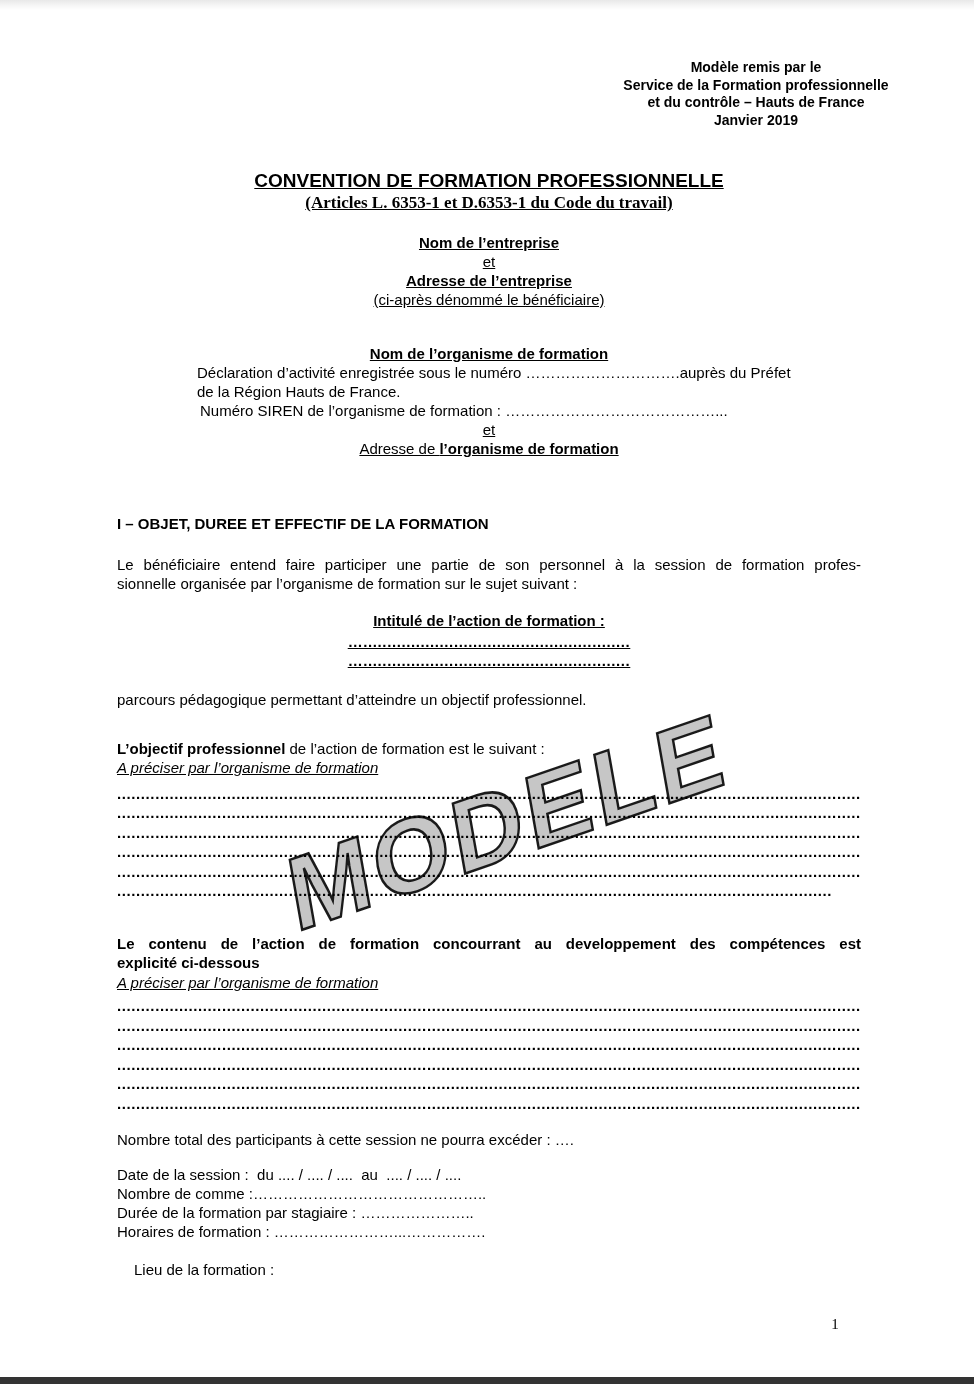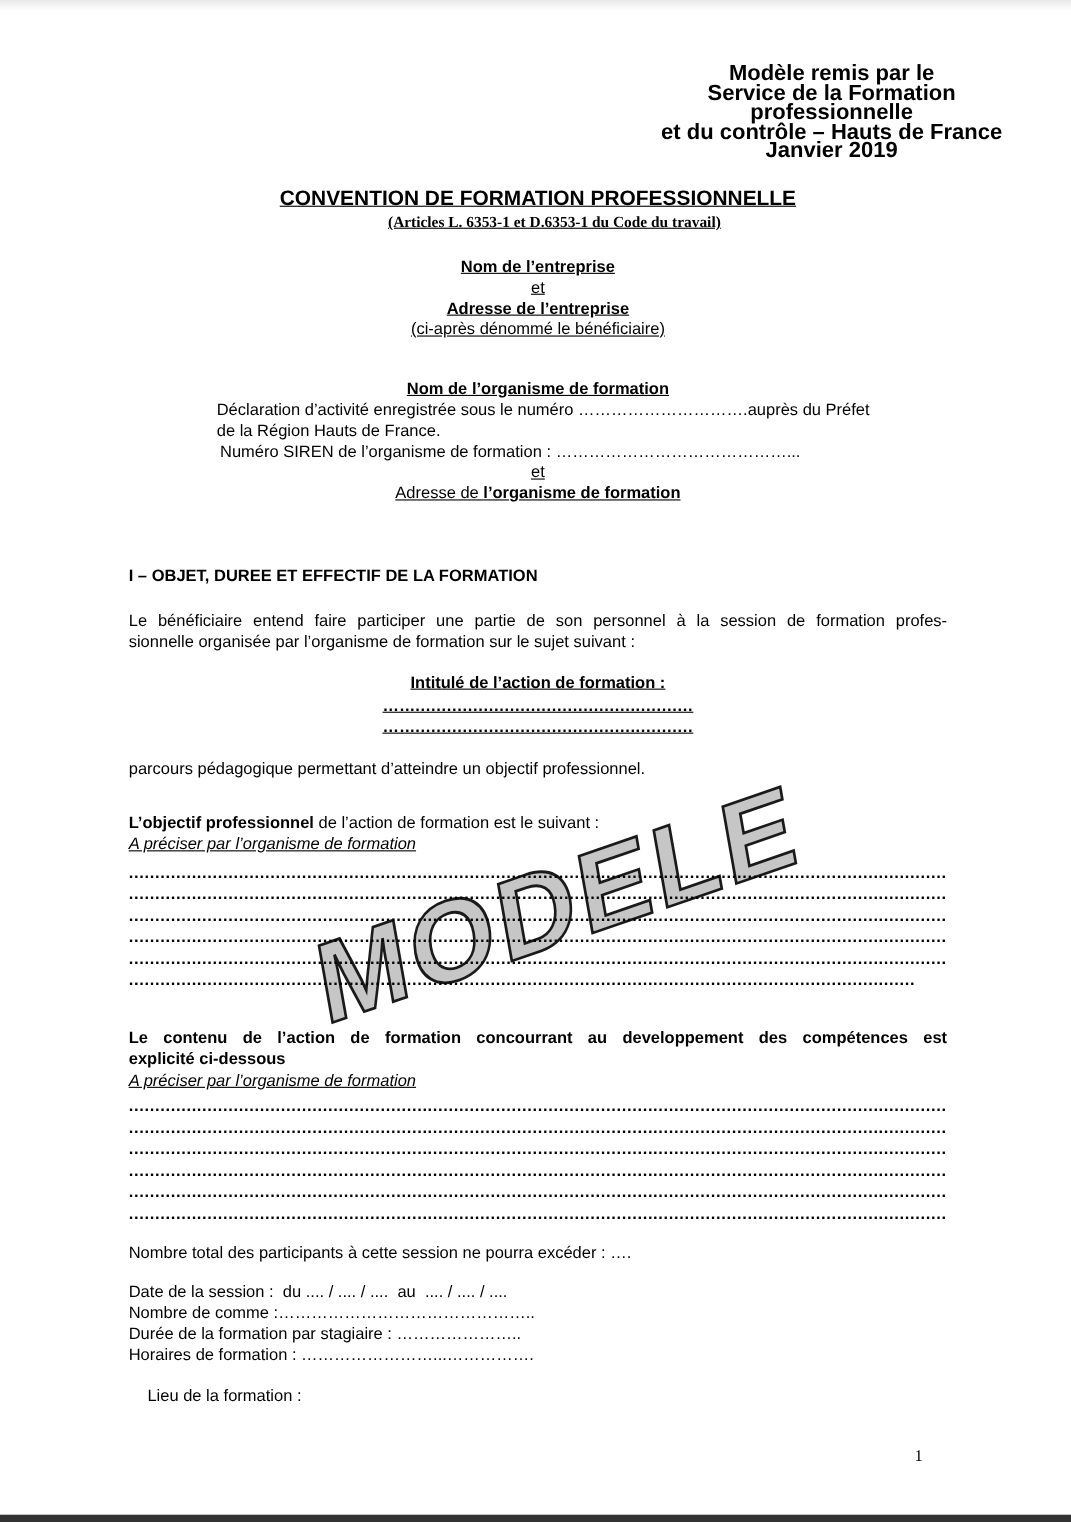--- a/index.html
+++ b/index.html
@@ -21,23 +21,23 @@
   .top-shade{
     left:0;top:0;width:974px;height:10px;
     background:linear-gradient(180deg,#e8e8e8 0%,#f6f6f6 55%,#ffffff 100%);
     z-index:3;
   }
   .bottom-bar{
     left:0;top:1377px;width:974px;height:7px;
     background:#333333;z-index:3;
   }
   .header-note{left:600px;top:59px;width:312px;text-align:center;
-    font-weight:bold;font-size:20px;line-height:17.5px;}
+    font-weight:bold;font-size:14px;line-height:17.5px;}
   .doc-title{left:117px;top:170px;width:744px;font-size:19px;line-height:22px;}
-  .doc-subtitle{left:132px;top:192px;width:744px;font-size:14px;line-height:21px;}
+  .doc-subtitle{left:117px;top:192px;width:744px;font-size:17px;line-height:21px;}
   .company-block{left:117px;top:233px;width:744px;}
   .org-block{left:117px;top:344px;width:744px;}
   .indent80{padding-left:80px;}
   .indent83{padding-left:83px;}
   .section-heading{left:117px;top:514px;width:744px;}
   .intro-par{left:117px;top:555px;width:744px;}
   .intitule-label{left:117px;top:611px;width:744px;}
   .intitule-dots{left:117px;top:633px;width:744px;line-height:18.5px;}
   .def-par{left:117px;top:690px;width:744px;}
   .objectif-line{left:117px;top:739px;width:744px;}

